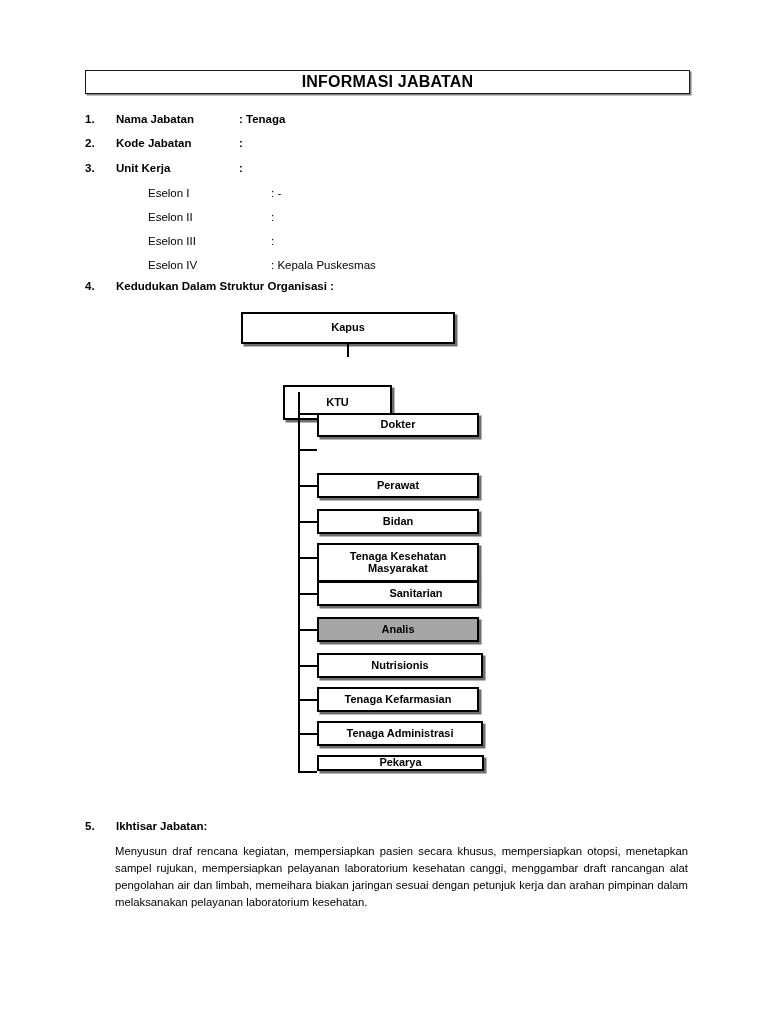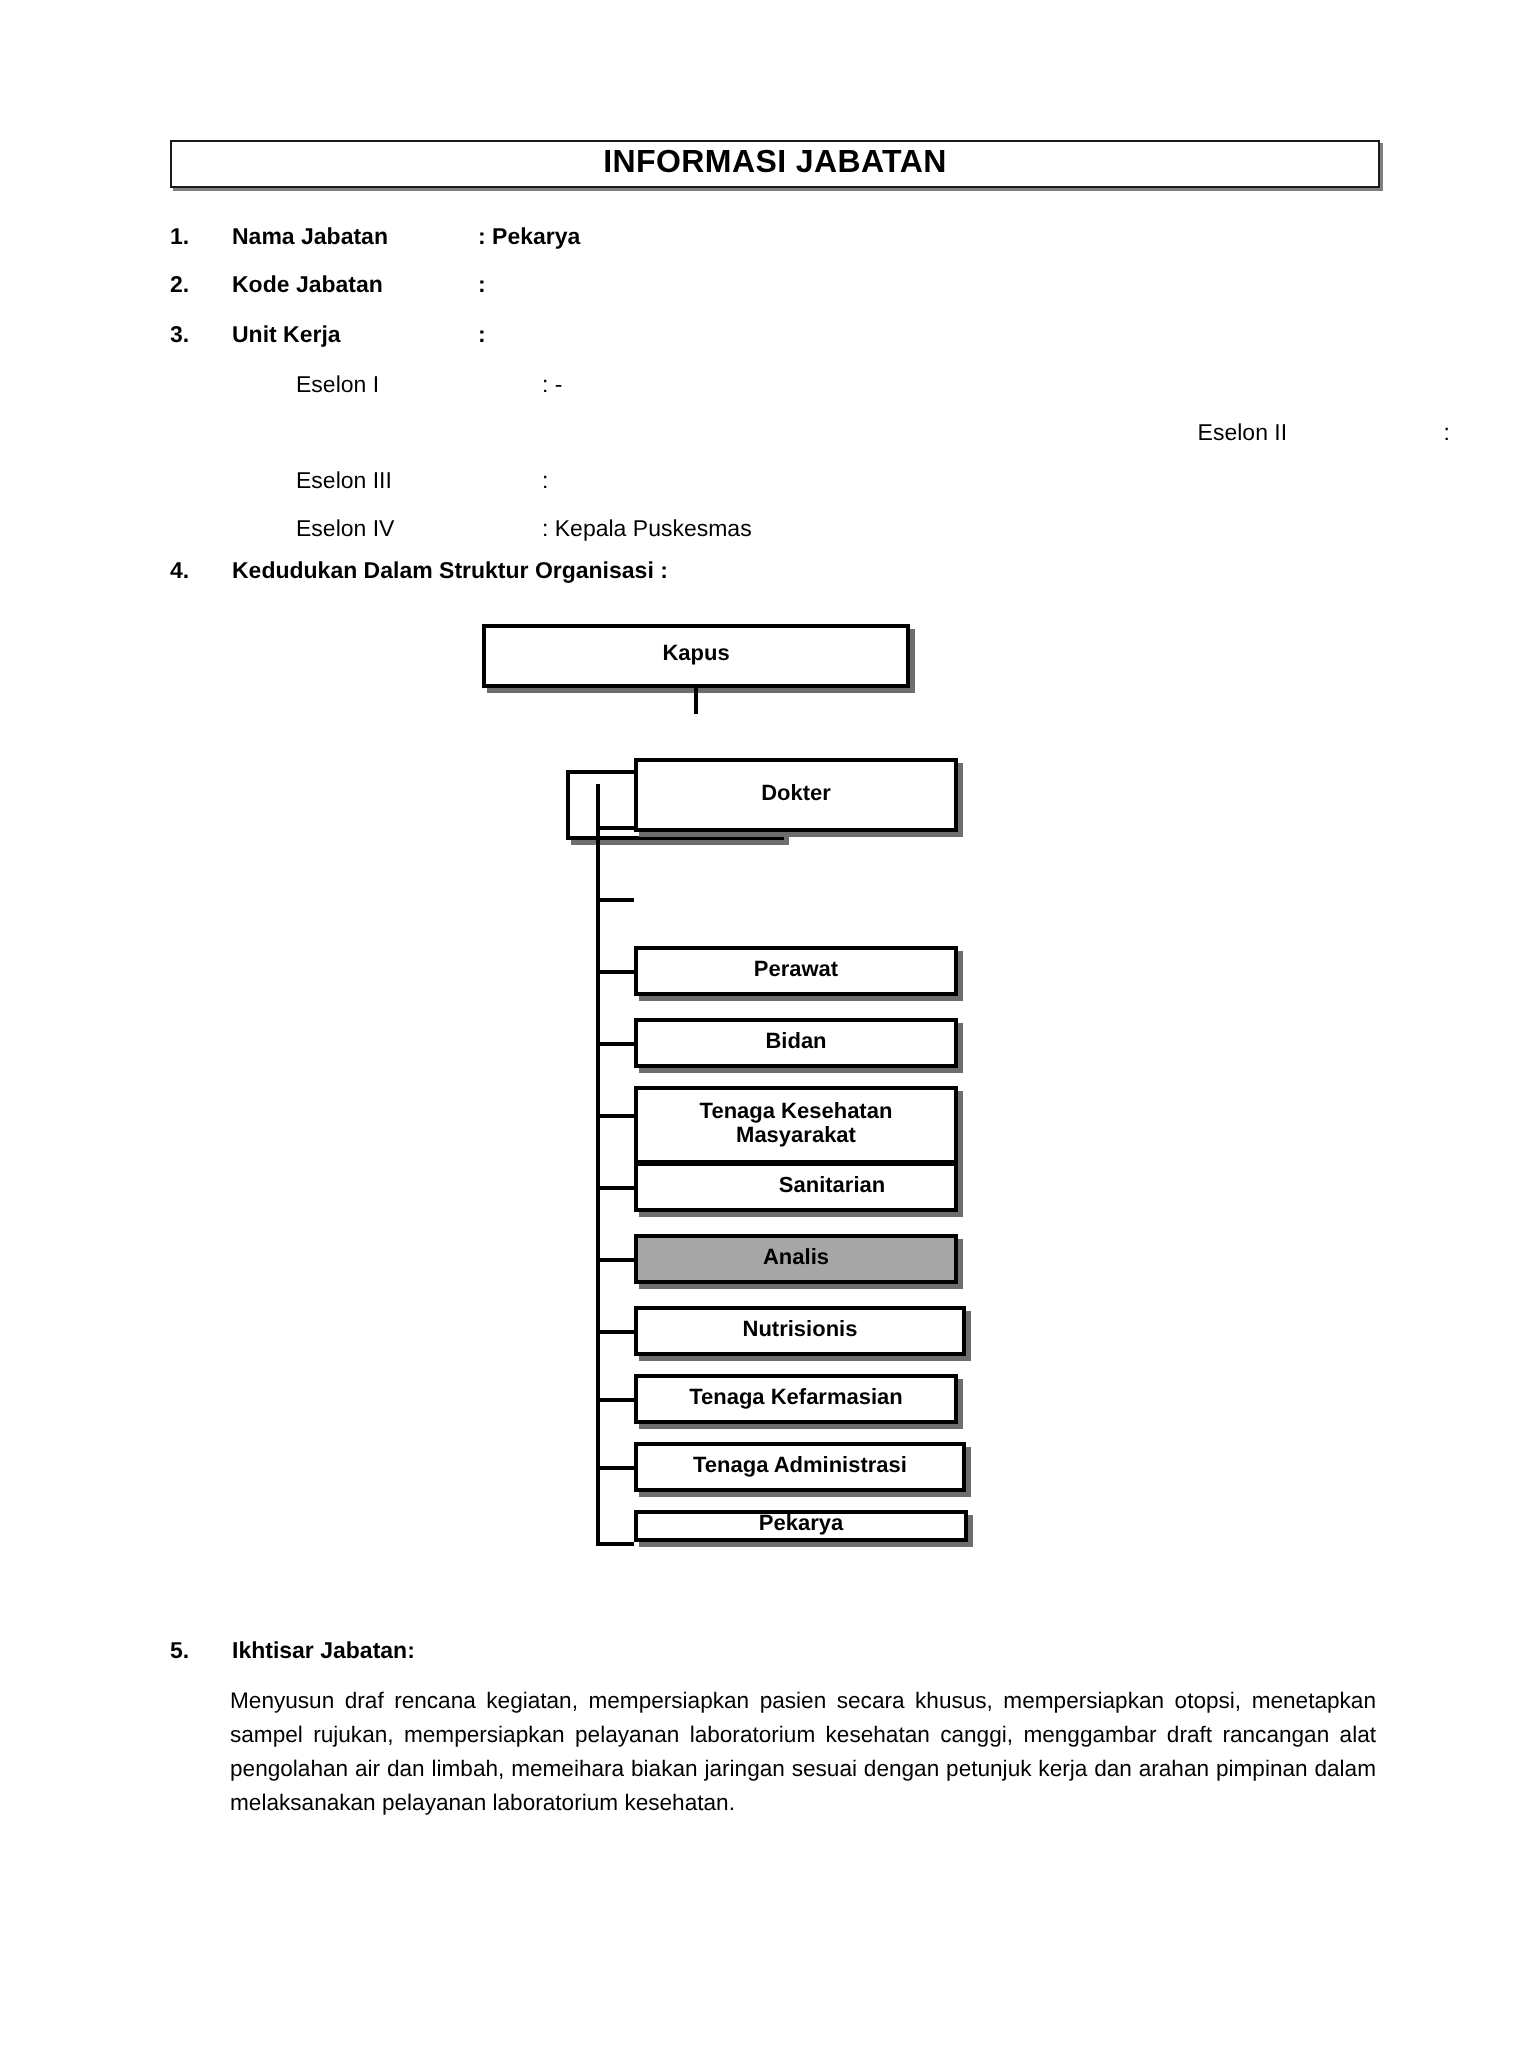--- a/index.html
+++ b/index.html
@@ -142,42 +142,42 @@
 
 <div class="page">
 
   <div class="title-bar">
     <span class="title-text">INFORMASI JABATAN</span>
   </div>
 
   <div class="field-row" style="top:110px;">
     <span class="num">1.</span>
     <span class="lbl">Nama Jabatan</span>
-    <span class="val">: Pekarya</span>
+    <span class="val">: Tenaga</span>
   </div>
 
   <div class="field-row" style="top:134px;">
     <span class="num">2.</span>
     <span class="lbl">Kode Jabatan</span>
     <span class="val">:</span>
   </div>
 
   <div class="field-row" style="top:159px;">
     <span class="num">3.</span>
     <span class="lbl">Unit Kerja</span>
     <span class="val">:</span>
   </div>
 
   <div class="field-row sub" style="top:184px;">
     <span class="num"></span>
     <span class="lbl">Eselon I</span>
     <span class="val">: -</span>
   </div>
 
-  <div class="field-row sub" style="top:208px;justify-content:flex-end;">
+  <div class="field-row sub" style="top:208px;">
     <span class="num"></span>
     <span class="lbl">Eselon II</span>
     <span class="val">:</span>
   </div>
 
   <div class="field-row sub" style="top:232px;">
     <span class="num"></span>
     <span class="lbl">Eselon III</span>
     <span class="val">:</span>
   </div>
@@ -201,21 +201,21 @@
 
     <div class="connector" style="left:347px; top:344px; width:2px; height:13px;"></div>
 
     <div class="node" style="left:283px; top:357px; width:109px; height:35px;margin-top:28px;">
       <span>KTU</span>
     </div>
 
     <div class="connector" style="left:298px; top:392px; width:2px; height:381px;"></div>
 
     <div class="connector" style="left:298px; top:413px; width:19px; height:2px;"></div>
-    <div class="node" style="left:317px; top:379px; width:162px; height:37px;">
+    <div class="node" style="left:317px; top:413px; width:162px; height:24px;">
       <span>Dokter</span>
     </div>
 
     <div class="connector" style="left:298px; top:449px; width:19px; height:2px;"></div>
 
     <div class="connector" style="left:298px; top:485px; width:19px; height:2px;"></div>
     <div class="node" style="left:317px; top:473px; width:162px; height:25px;">
       <span>Perawat</span>
     </div>
 

